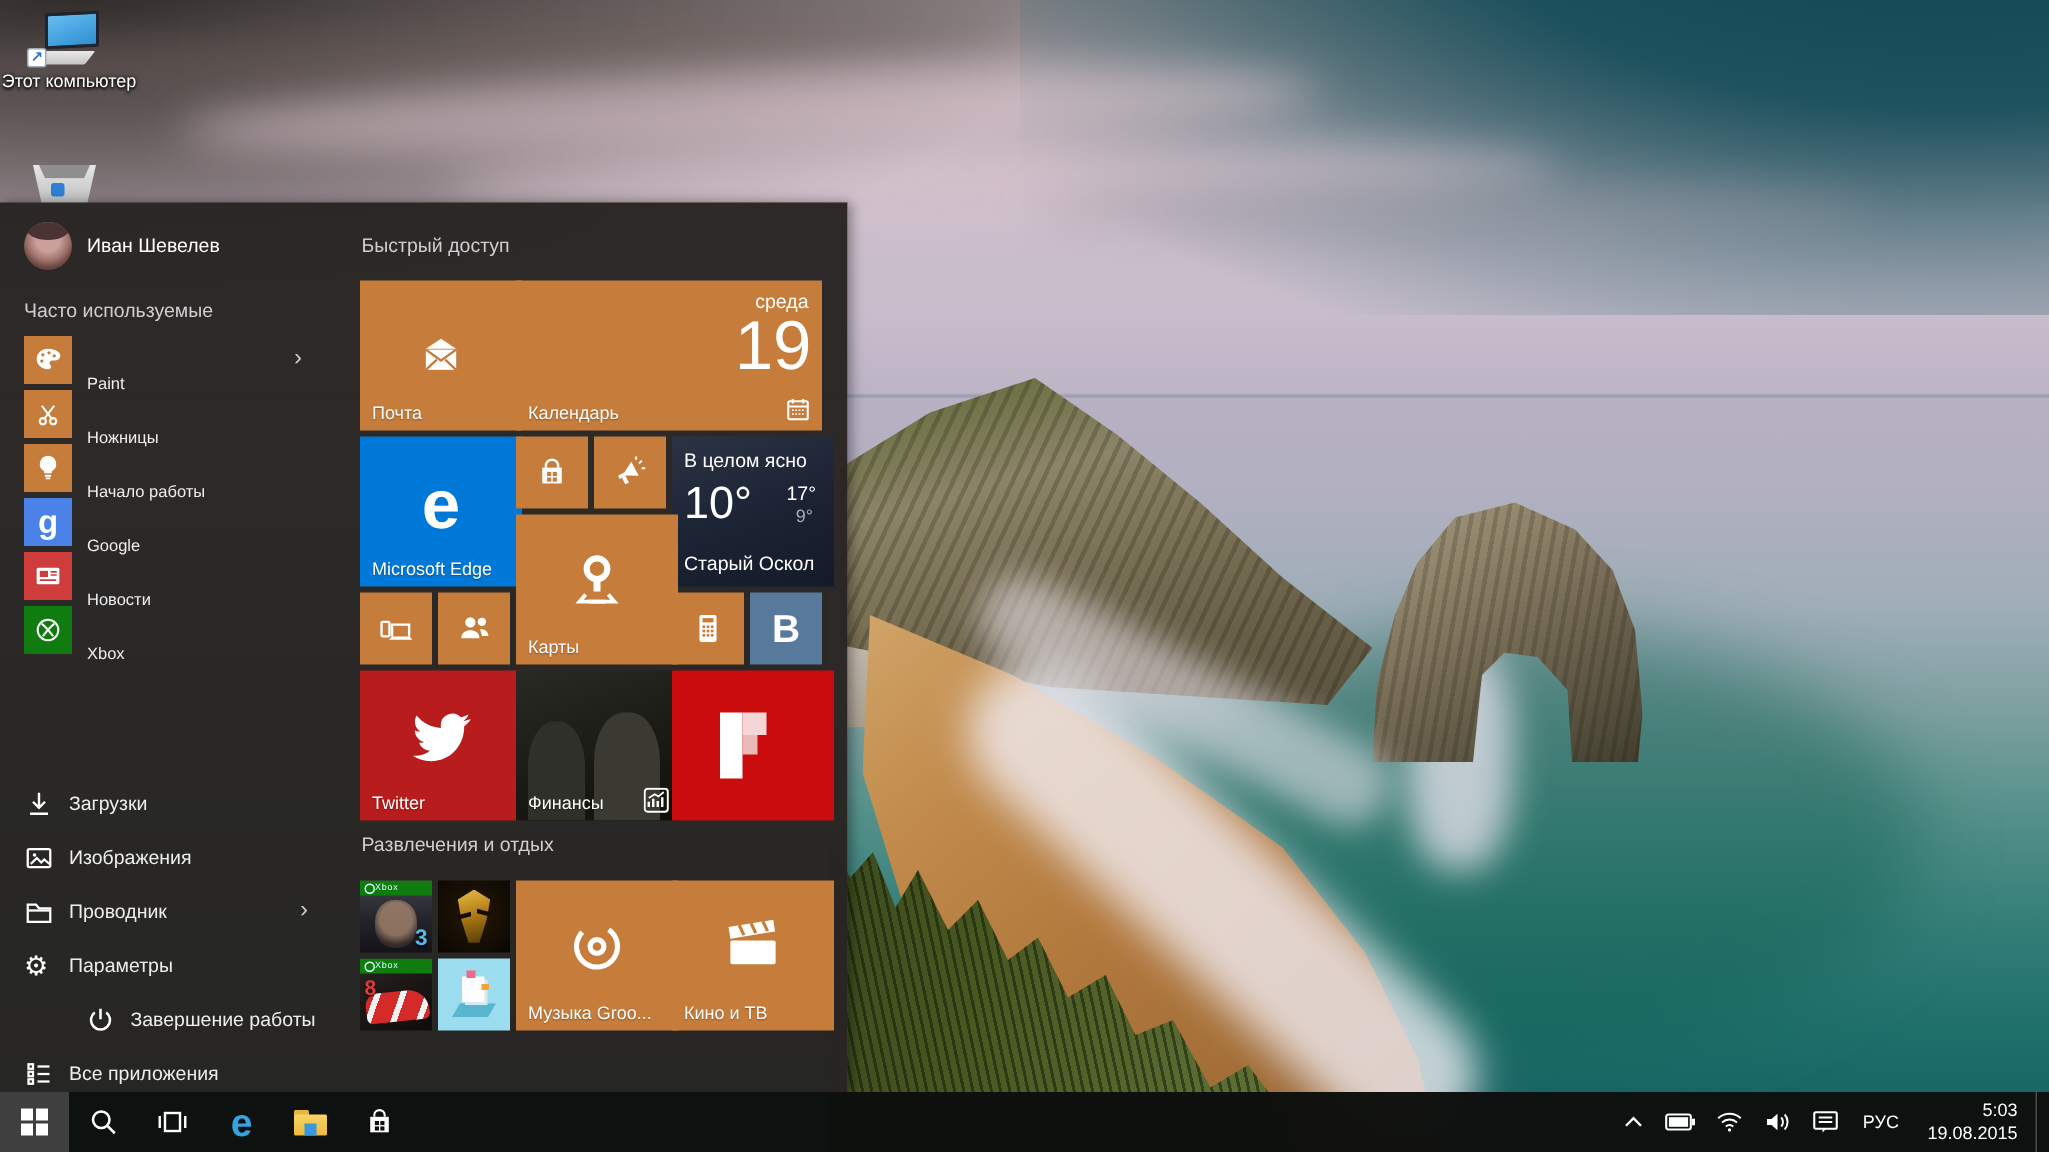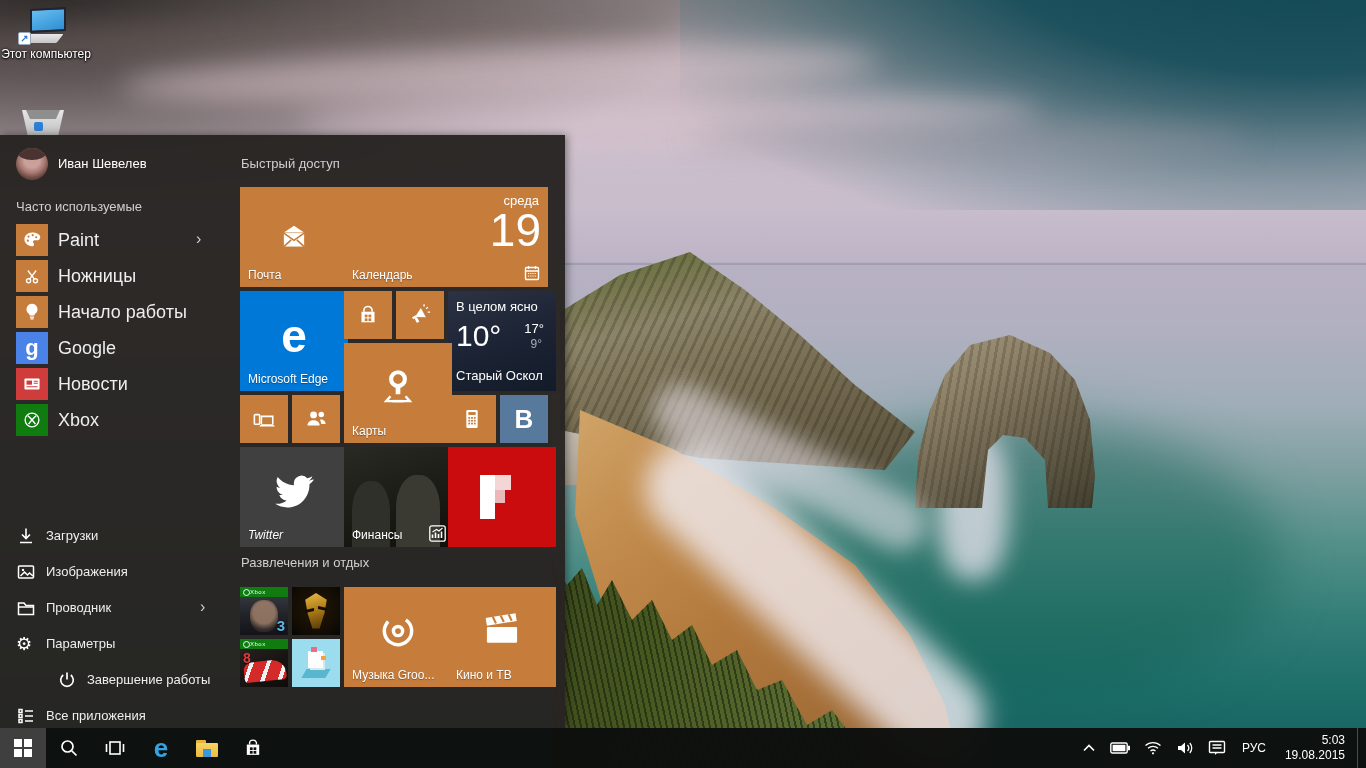--- a/index.html
+++ b/index.html
@@ -62,40 +62,40 @@
   .desklabel{margin-top:2px;font-size:12px;line-height:1.15;color:#fff;text-shadow:0 1px 2px #000,0 0 3px #000;}
   .bin{left:22px;top:110px;width:42px;height:26px;}
   .bin-body{position:absolute;inset:0;background:linear-gradient(180deg,#e6e6e6,#bfbfbf);clip-path:polygon(0 0,100% 0,86% 100%,14% 100%);}
   .bin-mouth{position:absolute;left:4px;top:0;width:34px;height:9px;background:#8e8e8e;clip-path:polygon(0 0,100% 0,88% 100%,12% 100%);}
   .bin-mark{position:absolute;left:12px;top:12px;width:9px;height:9px;background:#2e7fd6;border-radius:2px;}
 
   
   .startmenu{left:0;top:135px;width:565px;height:593px;background:rgba(39,36,34,.97);box-shadow:2px 0 8px rgba(0,0,0,.4);}
   .menu-item{position:absolute;left:0;width:238px;height:36px;cursor:pointer;}
   .mi-tile{position:absolute;left:16px;top:2px;width:32px;height:32px;display:flex;align-items:center;justify-content:center;}
-  .mi-label{position:absolute;left:58px;top:0;height:36px;line-height:36px;font-size:18px;color:#eee;white-space:nowrap;}
+  .mi-label{position:absolute;left:58px;top:16px;height:36px;line-height:36px;font-size:11px;color:#eee;white-space:nowrap;}
   .mi-chev{position:absolute;left:196px;top:0;height:36px;line-height:34px;font-size:16px;color:#ccc;}
   .sys-item{position:absolute;left:0;width:238px;height:36px;cursor:pointer;}
   .sys-ico{position:absolute;left:16px;top:8px;width:20px;height:20px;}
   .sys-label{position:absolute;left:46px;top:0;height:36px;line-height:36px;font-size:13px;color:#eee;white-space:nowrap;}
   .sec-header{position:absolute;font-size:13px;color:#cfcfcf;}
   .user-row{position:absolute;left:0;top:8px;width:238px;height:44px;cursor:pointer;}
   .avatar{position:absolute;left:16px;top:5px;width:32px;height:32px;border-radius:50%;overflow:hidden;
     background:radial-gradient(circle at 50% 38%,#caa09a 0 30%,#a4766f 52%,#6e4a44 70%,#46302c 100%);}
   .avatar:before{content:"";position:absolute;left:2px;top:-2px;width:28px;height:14px;border-radius:50%;background:#4a3330;}
   .user-name{position:absolute;left:58px;top:0;height:42px;line-height:42px;font-size:13px;color:#fff;}
 
   .tile{position:absolute;width:108px;height:100px;cursor:pointer;overflow:hidden;}
   .tile.small{width:48px;height:48px;}
   .tile.wide{width:204px;}
   .tile-label{position:absolute;left:8px;bottom:5px;font-size:12px;color:#fff;text-shadow:0 1px 1px rgba(0,0,0,.35);white-space:nowrap;}
   .tile-center{position:absolute;inset:0;display:flex;align-items:center;justify-content:center;}
   .t-orange{background:#c67c3b;}
   .t-edge{background:#0078d7;}
-  .t-twitter{background:#404040;font-style:italic;}
+  .t-twitter{background:#b91c1c;}
   .t-flip{background:#cb0c0e;}
   .t-vk{background:#56799c;}
   .t-weather{background:linear-gradient(160deg,#2b3345 0%,#1d2536 45%,#131a28 100%);}
   .t-finance{background:linear-gradient(160deg,#2a2a24 0%,#1b1b16 55%,#101009 100%);}
 
   .edge-letter{font-size:46px;font-weight:bold;line-height:1;margin-top:-10px;}
   .vk-letter{font-size:26px;font-weight:bold;}
   .cal-weekday{position:absolute;right:9px;top:6px;font-size:13px;}
   .cal-day{position:absolute;right:7px;top:20px;font-size:46px;font-weight:200;line-height:1;}
   .cal-ico{position:absolute;right:8px;bottom:6px;}

